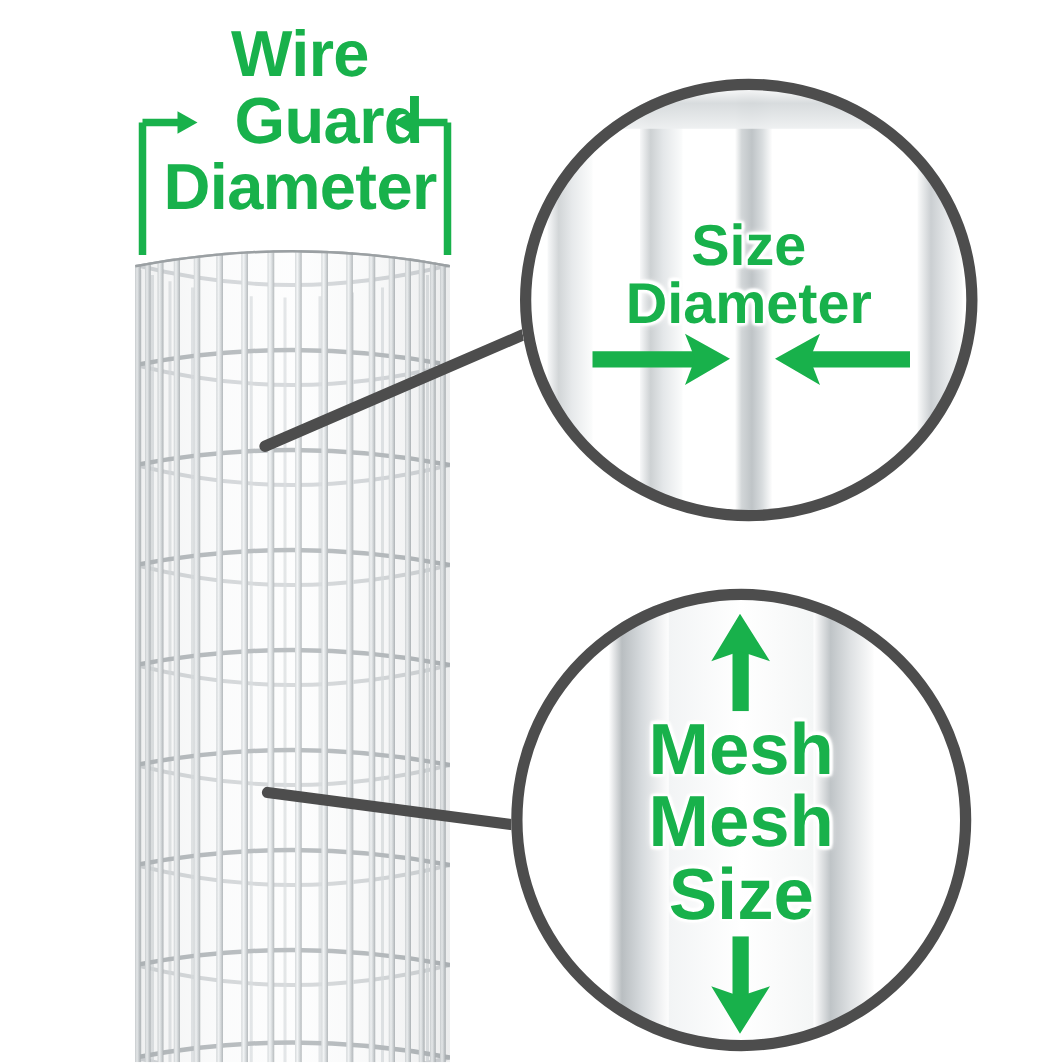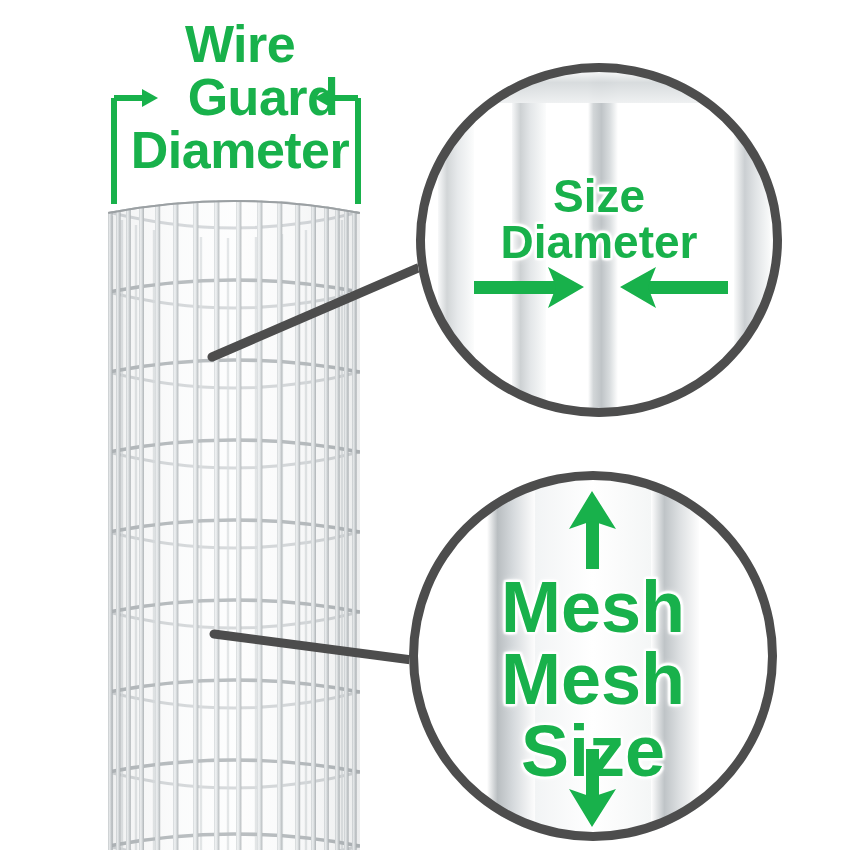--- a/index.html
+++ b/index.html
@@ -129,21 +129,21 @@
     width: 366px;
     font-size: 46px;
   }
   #wire-text .l1 { display:block; }
   #wire-text .l2 { display:block; }
 
   #mesh-text {
     left: 0px;
     top: 100px;
     width: 368px;
-    font-size: 72px;
+    font-size: 58px;
   }
   #mesh-text .l1, #mesh-text .l2, #mesh-text .l3 { display:block; }
 
   .arrow-svg { position: absolute; }
 </style>
 </head>
 <body>
 
 <div id="stage">
 

